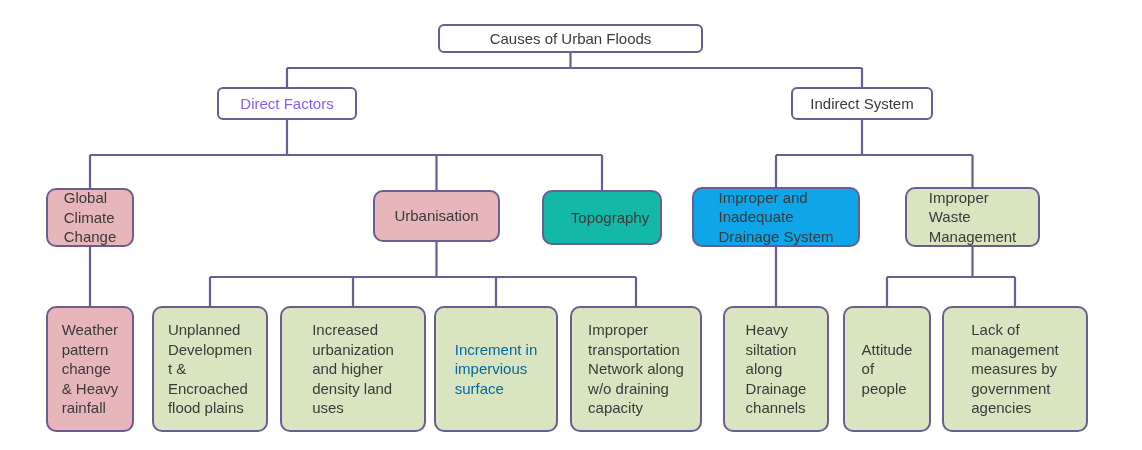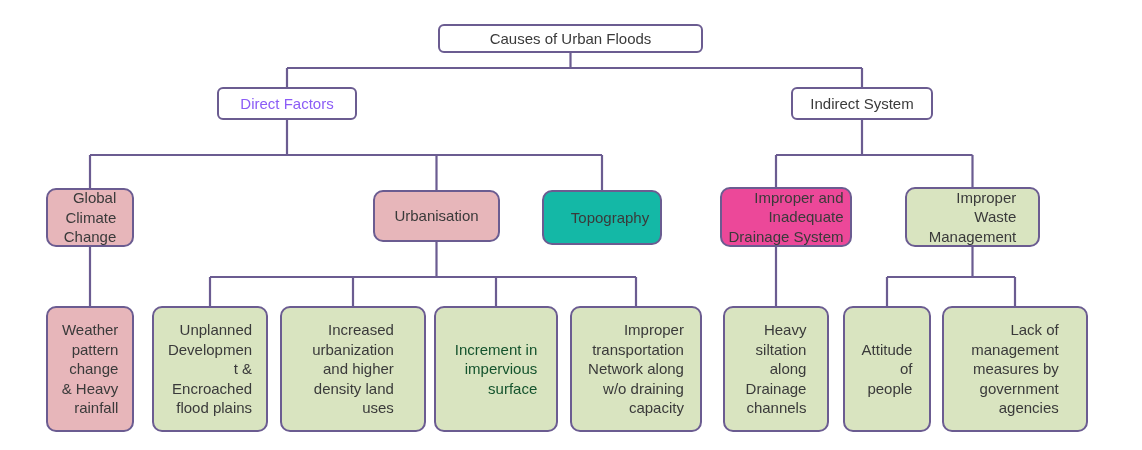--- a/index.html
+++ b/index.html
@@ -14,21 +14,21 @@
   .edges-svg {
     position: absolute; left: 0; top: 0;
     pointer-events: none;
   }
   .node {
     position: absolute;
     box-sizing: border-box;
     display: flex;
     align-items: center;
     justify-content: center;
-    text-align: right;
+    text-align: left;
     white-space: pre-line;
     line-height: 1.3;
     font-size: 15px;
     background: #ffffff;
   }
   .node.plain {
     border: 2px solid var(--border);
     border-radius: 6px;
     font-size: 15px;
   }
@@ -47,42 +47,42 @@
     </svg>
   <div id="nodes-layer">
       <div class="node plain" style="left: 438px; top: 24px; width: 265px; height: 29px; color: rgb(58, 58, 58); background: rgb(255, 255, 255);"><span class="node-label">Causes of Urban Floods</span></div>
       <div class="node plain" style="left: 217px; top: 87px; width: 140px; height: 33px; color: #8b5cf6; background: rgb(255, 255, 255);"><span class="node-label">Direct Factors</span></div>
       <div class="node plain" style="left: 791px; top: 87px; width: 142px; height: 33px; color: rgb(58, 58, 58); background: rgb(255, 255, 255);"><span class="node-label">Indirect System</span></div>
       <div class="node pink" style="left: 46px; top: 188px; width: 88px; height: 59px; color: rgb(58, 58, 58); background: rgb(231, 182, 186);"><span class="node-label">Global
 Climate
 Change</span></div>
       <div class="node pink" style="left: 373px; top: 190px; width: 127px; height: 52px; color: rgb(58, 58, 58); background: rgb(231, 182, 186);"><span class="node-label">Urbanisation</span></div>
       <div class="node pink" style="left: 542px; top: 190px; width: 120px; height: 55px; color: rgb(58, 58, 58); background: #14b8a6; padding-left: 16px;"><span class="node-label">Topography</span></div>
-      <div class="node green" style="left: 720px; top: 187px; width: 132px; height: 60px; color: rgb(58, 58, 58); background: #ec4899;"><span class="node-label">Improper and
+      <div class="node green" style="left: 692px; top: 187px; width: 168px; height: 60px; color: rgb(58, 58, 58); background: #0ea5e9;"><span class="node-label">Improper and
 Inadequate
 Drainage System</span></div>
       <div class="node green" style="left: 905px; top: 187px; width: 135px; height: 60px; color: rgb(58, 58, 58); background: rgb(217, 228, 192);"><span class="node-label">Improper
 Waste
 Management</span></div>
       <div class="node pink" style="left: 46px; top: 306px; width: 88px; height: 126px; color: rgb(58, 58, 58); background: rgb(231, 182, 186);"><span class="node-label">Weather
 pattern
 change
 &amp; Heavy
 rainfall</span></div>
       <div class="node green" style="left: 152px; top: 306px; width: 116px; height: 126px; color: rgb(58, 58, 58); background: rgb(217, 228, 192); border-radius: 10px;"><span class="node-label">Unplanned
 Developmen
 t &amp;
 Encroached
 flood plains</span></div>
       <div class="node green" style="left: 280px; top: 306px; width: 146px; height: 126px; color: rgb(58, 58, 58); background: rgb(217, 228, 192);"><span class="node-label">Increased
 urbanization
 and higher
 density land
 uses</span></div>
-      <div class="node green" style="left: 434px; top: 306px; width: 124px; height: 126px; color: #14532d; background: rgb(217, 228, 192);"><span class="node-label">Increment in
+      <div class="node green" style="left: 434px; top: 306px; width: 124px; height: 126px; color: #0369a1; background: rgb(217, 228, 192);"><span class="node-label">Increment in
 impervious
 surface</span></div>
       <div class="node green" style="left: 570px; top: 306px; width: 132px; height: 126px; color: rgb(58, 58, 58); background: rgb(217, 228, 192);"><span class="node-label">Improper
 transportation
 Network along
 w/o draining
 capacity</span></div>
       <div class="node green" style="left: 723px; top: 306px; width: 106px; height: 126px; color: rgb(58, 58, 58); background: rgb(217, 228, 192);"><span class="node-label">Heavy
 siltation
 along

